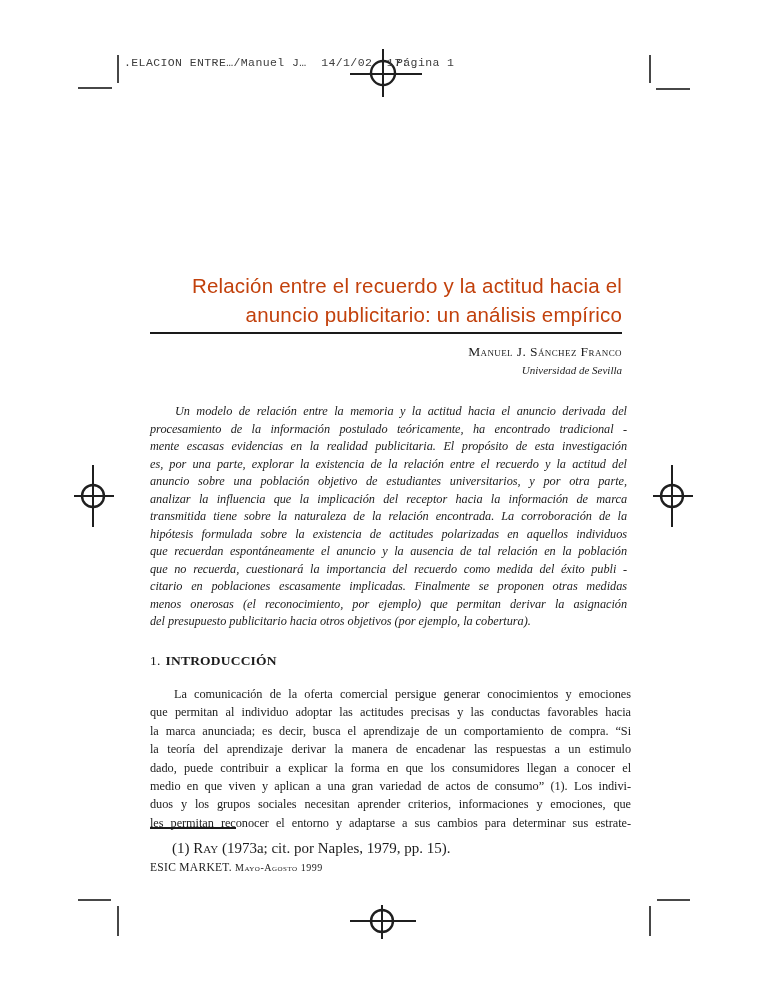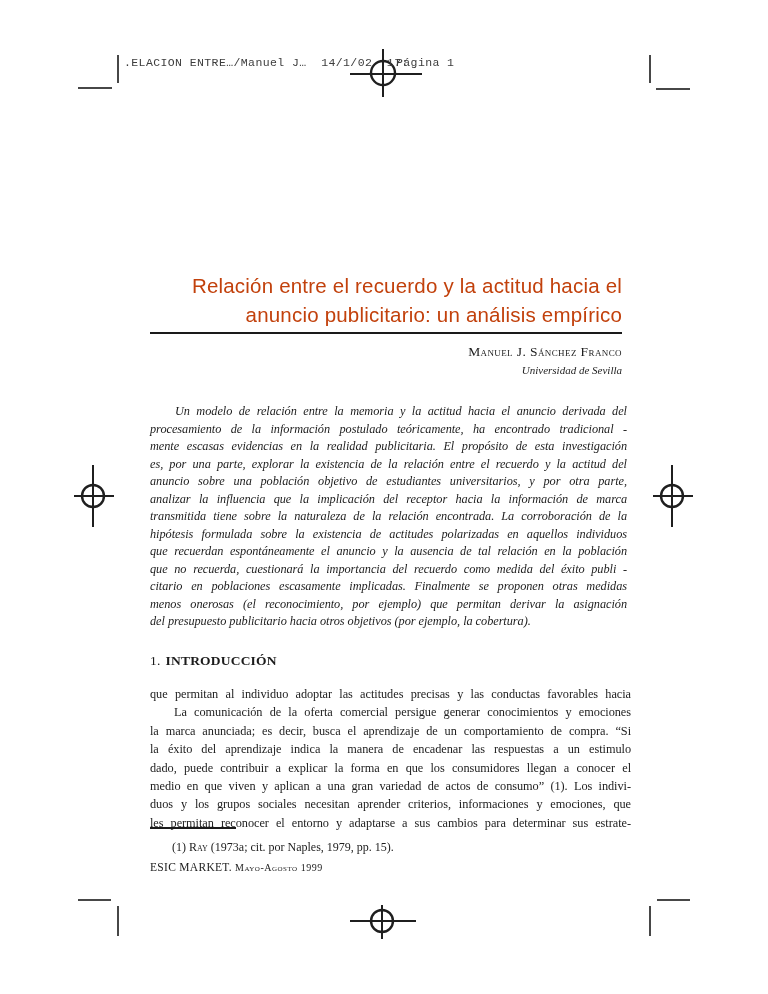--- a/index.html
+++ b/index.html
@@ -45,21 +45,21 @@
   .heading .ttl { font-weight:700; margin-left:5px; }
   
   .bodytext {
     position:absolute; left:150px; top:685px; width:481px;
     font-size:12.3px; line-height:18.4px; letter-spacing:-0.05px;
   }
   .bodytext .ln { text-align:justify; text-align-last:justify; }
   .bodytext .ln.first { text-indent:24px; }
   
   .fn-rule { position:absolute; left:150px; top:827px; width:86px; height:2px; background:#1a1a1a; }
-  .footnote { position:absolute; left:150px; top:840px; width:481px; font-size:12px; text-indent:22px; }
+  .footnote { position:absolute; left:150px; top:840px; width:481px; font-size:15px; text-indent:22px; }
   .fn-author { font-variant:small-caps; }
   
   .pagefooter { position:absolute; left:150px; top:861px; font-size:11.5px; letter-spacing:0.3px; }
   .issue { font-variant:small-caps; font-size:10px; letter-spacing:0.5px; margin-left:3px; }
 </style>
 </head>
 <body>
 
 <div class="page">
 
@@ -121,24 +121,24 @@
     <div class="ln">citario en poblaciones escasamente implicadas. Finalmente se proponen otras medidas</div>
     <div class="ln">menos onerosas (el reconocimiento, por ejemplo) que permitan derivar la asignación</div>
     <div class="ln last">del presupuesto publicitario hacia otros objetivos (por ejemplo, la cobertura).</div>
   </div>
 
   <div class="heading">
     <span class="num">1.</span><span class="ttl">INTRODUCCIÓN</span>
   </div>
 
   <div class="bodytext">
+    <div class="ln first">La comunicación de la oferta comercial persigue generar conocimientos y emociones</div>
     <div class="ln">que permitan al individuo adoptar las actitudes precisas y las conductas favorables hacia</div>
-    <div class="ln first">La comunicación de la oferta comercial persigue generar conocimientos y emociones</div>
     <div class="ln">la marca anunciada; es decir, busca el aprendizaje de un comportamiento de compra. “Si</div>
-    <div class="ln">la éxito del aprendizaje indica la manera de encadenar las respuestas a un estimulo</div>
+    <div class="ln">la teoría del aprendizaje derivar la manera de encadenar las respuestas a un estimulo</div>
     <div class="ln">dado, puede contribuir a explicar la forma en que los consumidores llegan a conocer el</div>
     <div class="ln">medio en que viven y aplican a una gran variedad de actos de consumo” (1). Los indivi-</div>
     <div class="ln">duos y los grupos sociales necesitan aprender criterios, informaciones y emociones, que</div>
     <div class="ln">les permitan reconocer el entorno y adaptarse a sus cambios para determinar sus estrate-</div>
   </div>
 
   <div class="fn-rule"></div>
   <div class="footnote">
     <span>(1)</span>
     <span class="fn-author">Ray</span>

